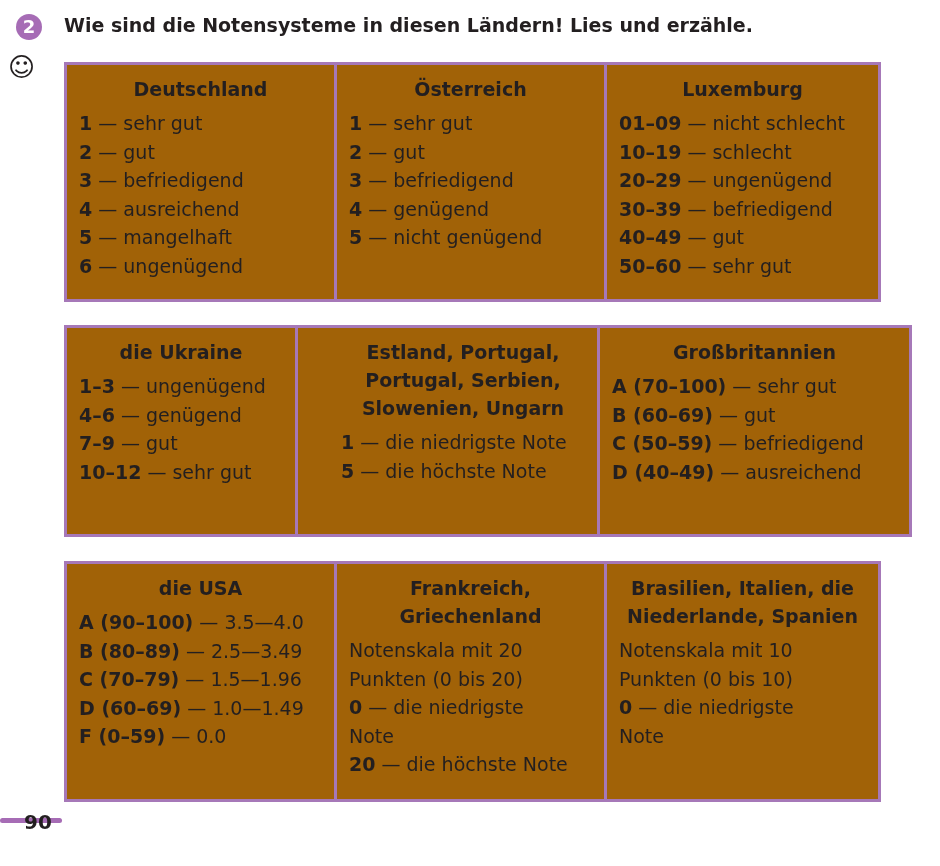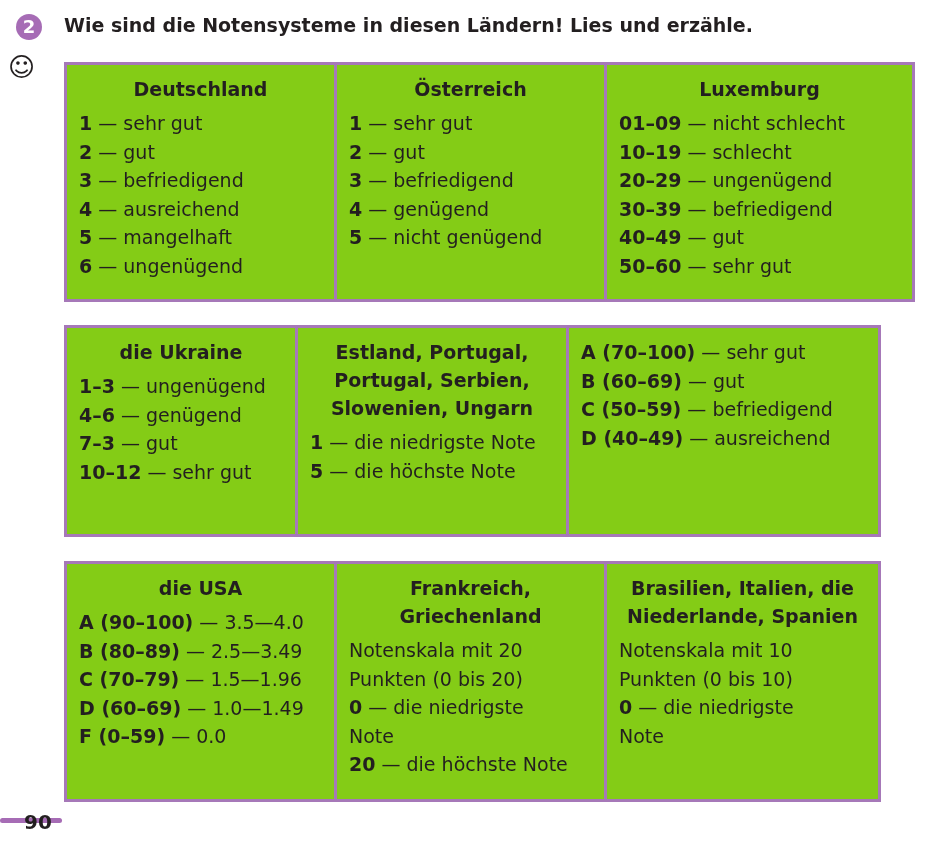--- a/index.html
+++ b/index.html
@@ -1,19 +1,19 @@
 <!DOCTYPE html>
 <html><head>
 <meta charset="utf-8">
 <style>
 body{margin:0;width:940px;height:866px;background:#fff;font-family:"DejaVu Sans",sans-serif;color:#231f20;position:relative;overflow:hidden}
 .num{position:absolute;left:16px;top:14px;width:26px;height:26px;border-radius:50%;background:#a66cb5;color:#fff;font-weight:bold;font-size:18px;text-align:center;line-height:26px}
 .title{position:absolute;left:64px;top:14px;font-size:19px;font-weight:bold}
 .face{position:absolute;left:8px;top:52px;font-size:26px}
-.tbl{position:absolute;left:64px;border:3px solid #a678b8;background:#84cc16;display:flex}
+.tbl{position:absolute;left:64px;border:3px solid #a678b8;background:#a16207;display:flex}
 .cell{border-right:3px solid #a678b8;padding:10px 12px;box-sizing:border-box}
 .cell:last-child{border-right:none}
 .h{font-weight:bold;text-align:center;font-size:19px;margin-bottom:6px;line-height:28px}
 .ln{font-size:19px;line-height:28.5px;white-space:nowrap}
 .ln b{font-weight:bold}
 .bar{position:absolute;left:0;top:818px;width:62px;height:5px;background:#a66cb5;border-radius:3px}
 .pg{position:absolute;left:24px;top:810px;font-weight:bold;font-size:20px}
 </style>
 </head>
 <body>
@@ -33,44 +33,45 @@
       <div class="ln"><b>6</b><span> — ungenügend</span></div>
     </div>
     <div class="cell" style="width: 270px;">
       <div class="h"><span>Österreich</span></div>
       <div class="ln"><b>1</b><span> — sehr gut</span></div>
       <div class="ln"><b>2</b><span> — gut</span></div>
       <div class="ln"><b>3</b><span> — befriedigend</span></div>
       <div class="ln"><b>4</b><span> — genügend</span></div>
       <div class="ln"><b>5</b><span> — nicht genügend</span></div>
     </div>
-    <div class="cell" style="width: 305px;">
+    <div class="cell" style="width: 271px;">
       <div class="h"><span>Luxemburg</span></div>
       <div class="ln"><b>01–09</b><span> — nicht schlecht</span></div>
       <div class="ln"><b>10–19</b><span> — schlecht</span></div>
       <div class="ln"><b>20–29</b><span> — ungenügend</span></div>
       <div class="ln"><b>30–39</b><span> — befriedigend</span></div>
       <div class="ln"><b>40–49</b><span> — gut</span></div>
       <div class="ln"><b>50–60</b><span> — sehr gut</span></div>
     </div>
   </div>
 <div id="t1" class="tbl" style="top:325px;height:206px">
     <div class="cell" style="width: 231px;">
       <div class="h"><span>die Ukraine</span></div>
       <div class="ln"><b>1–3</b><span> — ungenügend</span></div>
       <div class="ln"><b>4–6</b><span> — genügend</span></div>
-      <div class="ln"><b>7–3</b><span> — gut</span></div>
+      <div class="ln"><b>7–9</b><span> — gut</span></div>
       <div class="ln"><b>10–12</b><span> — sehr gut</span></div>
     </div>
-    <div class="cell" style="width: 271px;">
+    <div class="cell" style="width: 271px; margin-left: 31px;">
       <div class="h"><span>Estland, Portugal,</span><br><span>Portugal, Serbien,</span><br><span>Slowenien, Ungarn</span></div>
       <div class="ln"><b>1</b><span> — die niedrigste Note</span></div>
       <div class="ln"><b>5</b><span> — die höchste Note</span></div>
     </div>
     <div class="cell" style="width: 309px;">
+      <div class="h"><span>Großbritannien</span></div>
       <div class="ln"><b>A (70–100)</b><span> — sehr gut</span></div>
       <div class="ln"><b>B (60–69)</b><span> — gut</span></div>
       <div class="ln"><b>C (50–59)</b><span> — befriedigend</span></div>
       <div class="ln"><b>D (40–49)</b><span> — ausreichend</span></div>
     </div>
   </div>
 <div id="t2" class="tbl" style="top:561px;height:235px">
     <div class="cell" style="width: 270px;">
       <div class="h"><span>die USA</span></div>
       <div class="ln"><b>A (90–100)</b><span> — 3.5—4.0</span></div>

